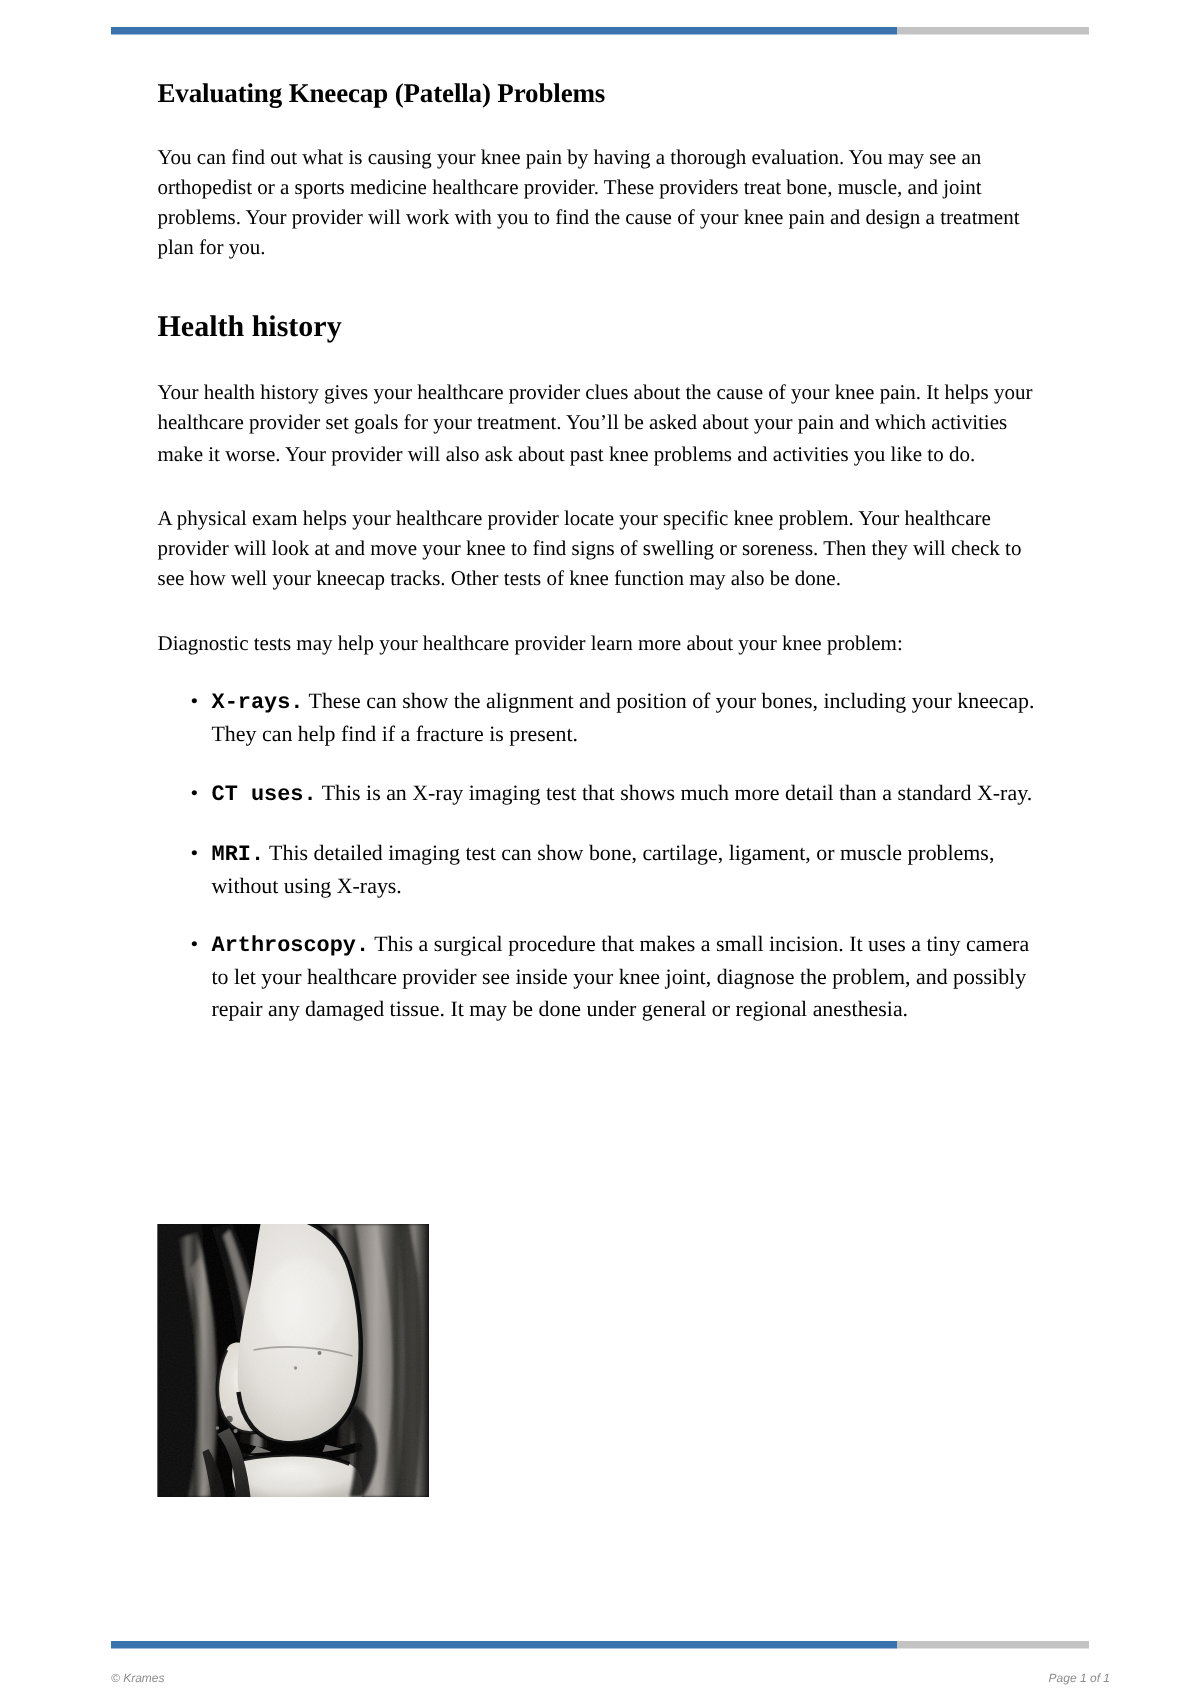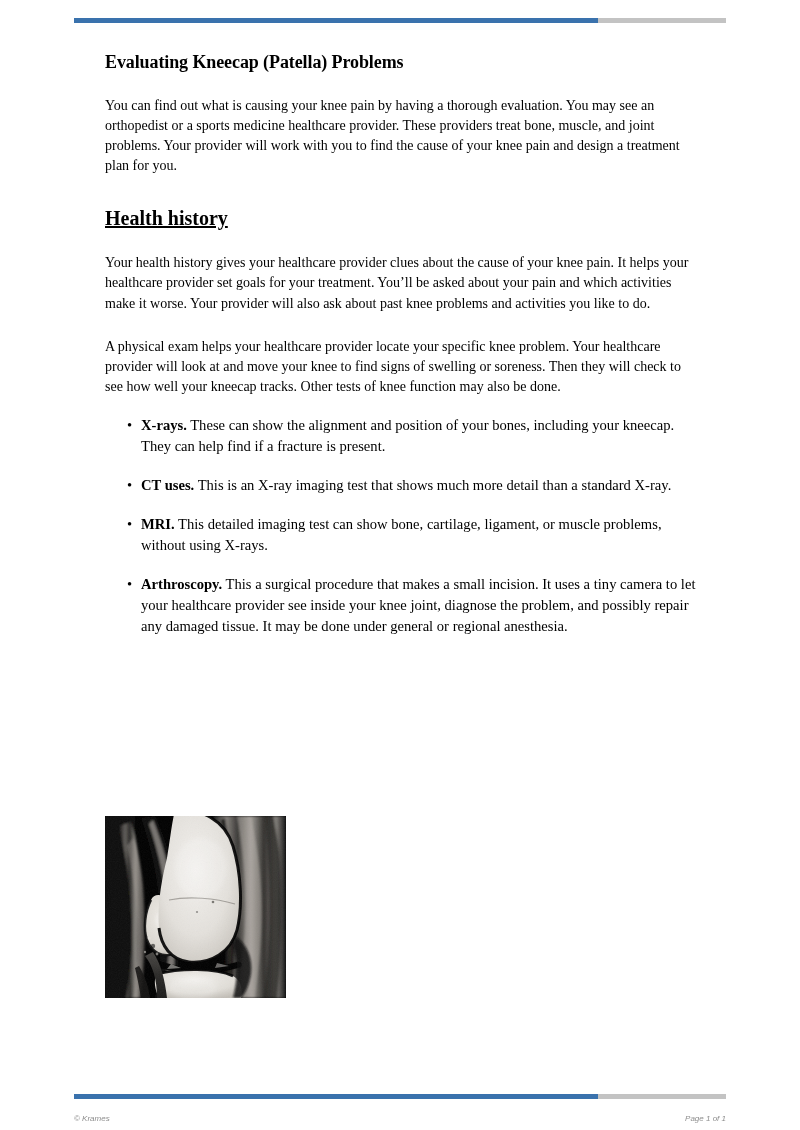--- a/index.html
+++ b/index.html
@@ -52,21 +52,20 @@
     line-height: 1.15;
     margin: 0 0 22px 0;
     letter-spacing: -0.1px;
   }
 
   h2.section-title {
     font-size: 20px;
     font-weight: bold;
     margin: 30px 0 0 0;
     line-height: 1.2;
-    text-decoration: underline;
   }
 
   p.body-text {
     font-size: 14px;
     line-height: 1.44;
     margin: 23px 0 0 0;
     text-align: left;
   }
 
   ul.test-list {
@@ -82,21 +81,21 @@
     margin-top: 18px;
   }
   ul.test-list li.test-item:first-child { margin-top: 0; }
   ul.test-list li.test-item .bullet-dot {
     position: absolute;
     left: 22px;
     top: 0;
     font-size: 14.6px;
     line-height: 1.44;
   }
-  .term { font-weight: bold; }
+  .term { font-weight: bold; font-family: Liberation Mono, monospace; }
 
   
   .figure-wrap {
     position: absolute;
     left: 105px;
     top: 816px;
     width: 181px;
     height: 182px;
     background: #000000;
     overflow: hidden;
@@ -106,41 +105,42 @@
   
   .footer-text {
     position: absolute;
     top: 1114px;
     font-family: "Liberation Sans", "DejaVu Sans", sans-serif;
     font-size: 8px;
     font-style: italic;
     color: #8d8d8d;
   }
   #footer-copyright { left: 74px; }
-  #footer-pageno { left: 0; width: 726px; text-align: right; }
+  #footer-pageno { left: 0; width: 726px; text-align: right; padding-left: 14px; }
 </style>
 </head>
 <body>
 
 <div class="page-rule" id="header-rule">
   <div class="seg-blue"></div>
   <div class="seg-gray"></div>
 </div>
 
 <div class="content">
 
   <h1 class="doc-title">Evaluating Kneecap (Patella) Problems</h1>
 
   <p class="body-text">You can find out what is causing your knee pain by having a thorough evaluation. You may see an orthopedist or a sports medicine healthcare provider. These providers treat bone, muscle, and joint problems. Your provider will work with you to find the cause of your knee pain and design a treatment plan for you.</p>
 
   <h2 class="section-title">Health history</h2>
   <p class="body-text">Your health history gives your healthcare provider clues about the cause of your knee pain. It helps your healthcare provider set goals for your treatment. You’ll be asked about your pain and which activities make it worse. Your provider will also ask about past knee problems and activities you like to do.</p>
 
   <p class="body-text">A physical exam helps your healthcare provider locate your specific knee problem. Your healthcare provider will look at and move your knee to find signs of swelling or soreness. Then they will check to see how well your kneecap tracks. Other tests of knee function may also be done.</p>
 
+  <p class="body-text">Diagnostic tests may help your healthcare provider learn more about your knee problem:</p>
 
   <ul class="test-list">
     <li class="test-item">
       <span class="bullet-dot">•</span>
       <span class="term">X-rays.</span><span> These can show the alignment and position of your bones, including your kneecap. They can help find if a fracture is present.</span>
     </li>
     <li class="test-item">
       <span class="bullet-dot">•</span>
       <span class="term">CT uses.</span><span> This is an X-ray imaging test that shows much more detail than a standard X-ray.</span>
     </li>

